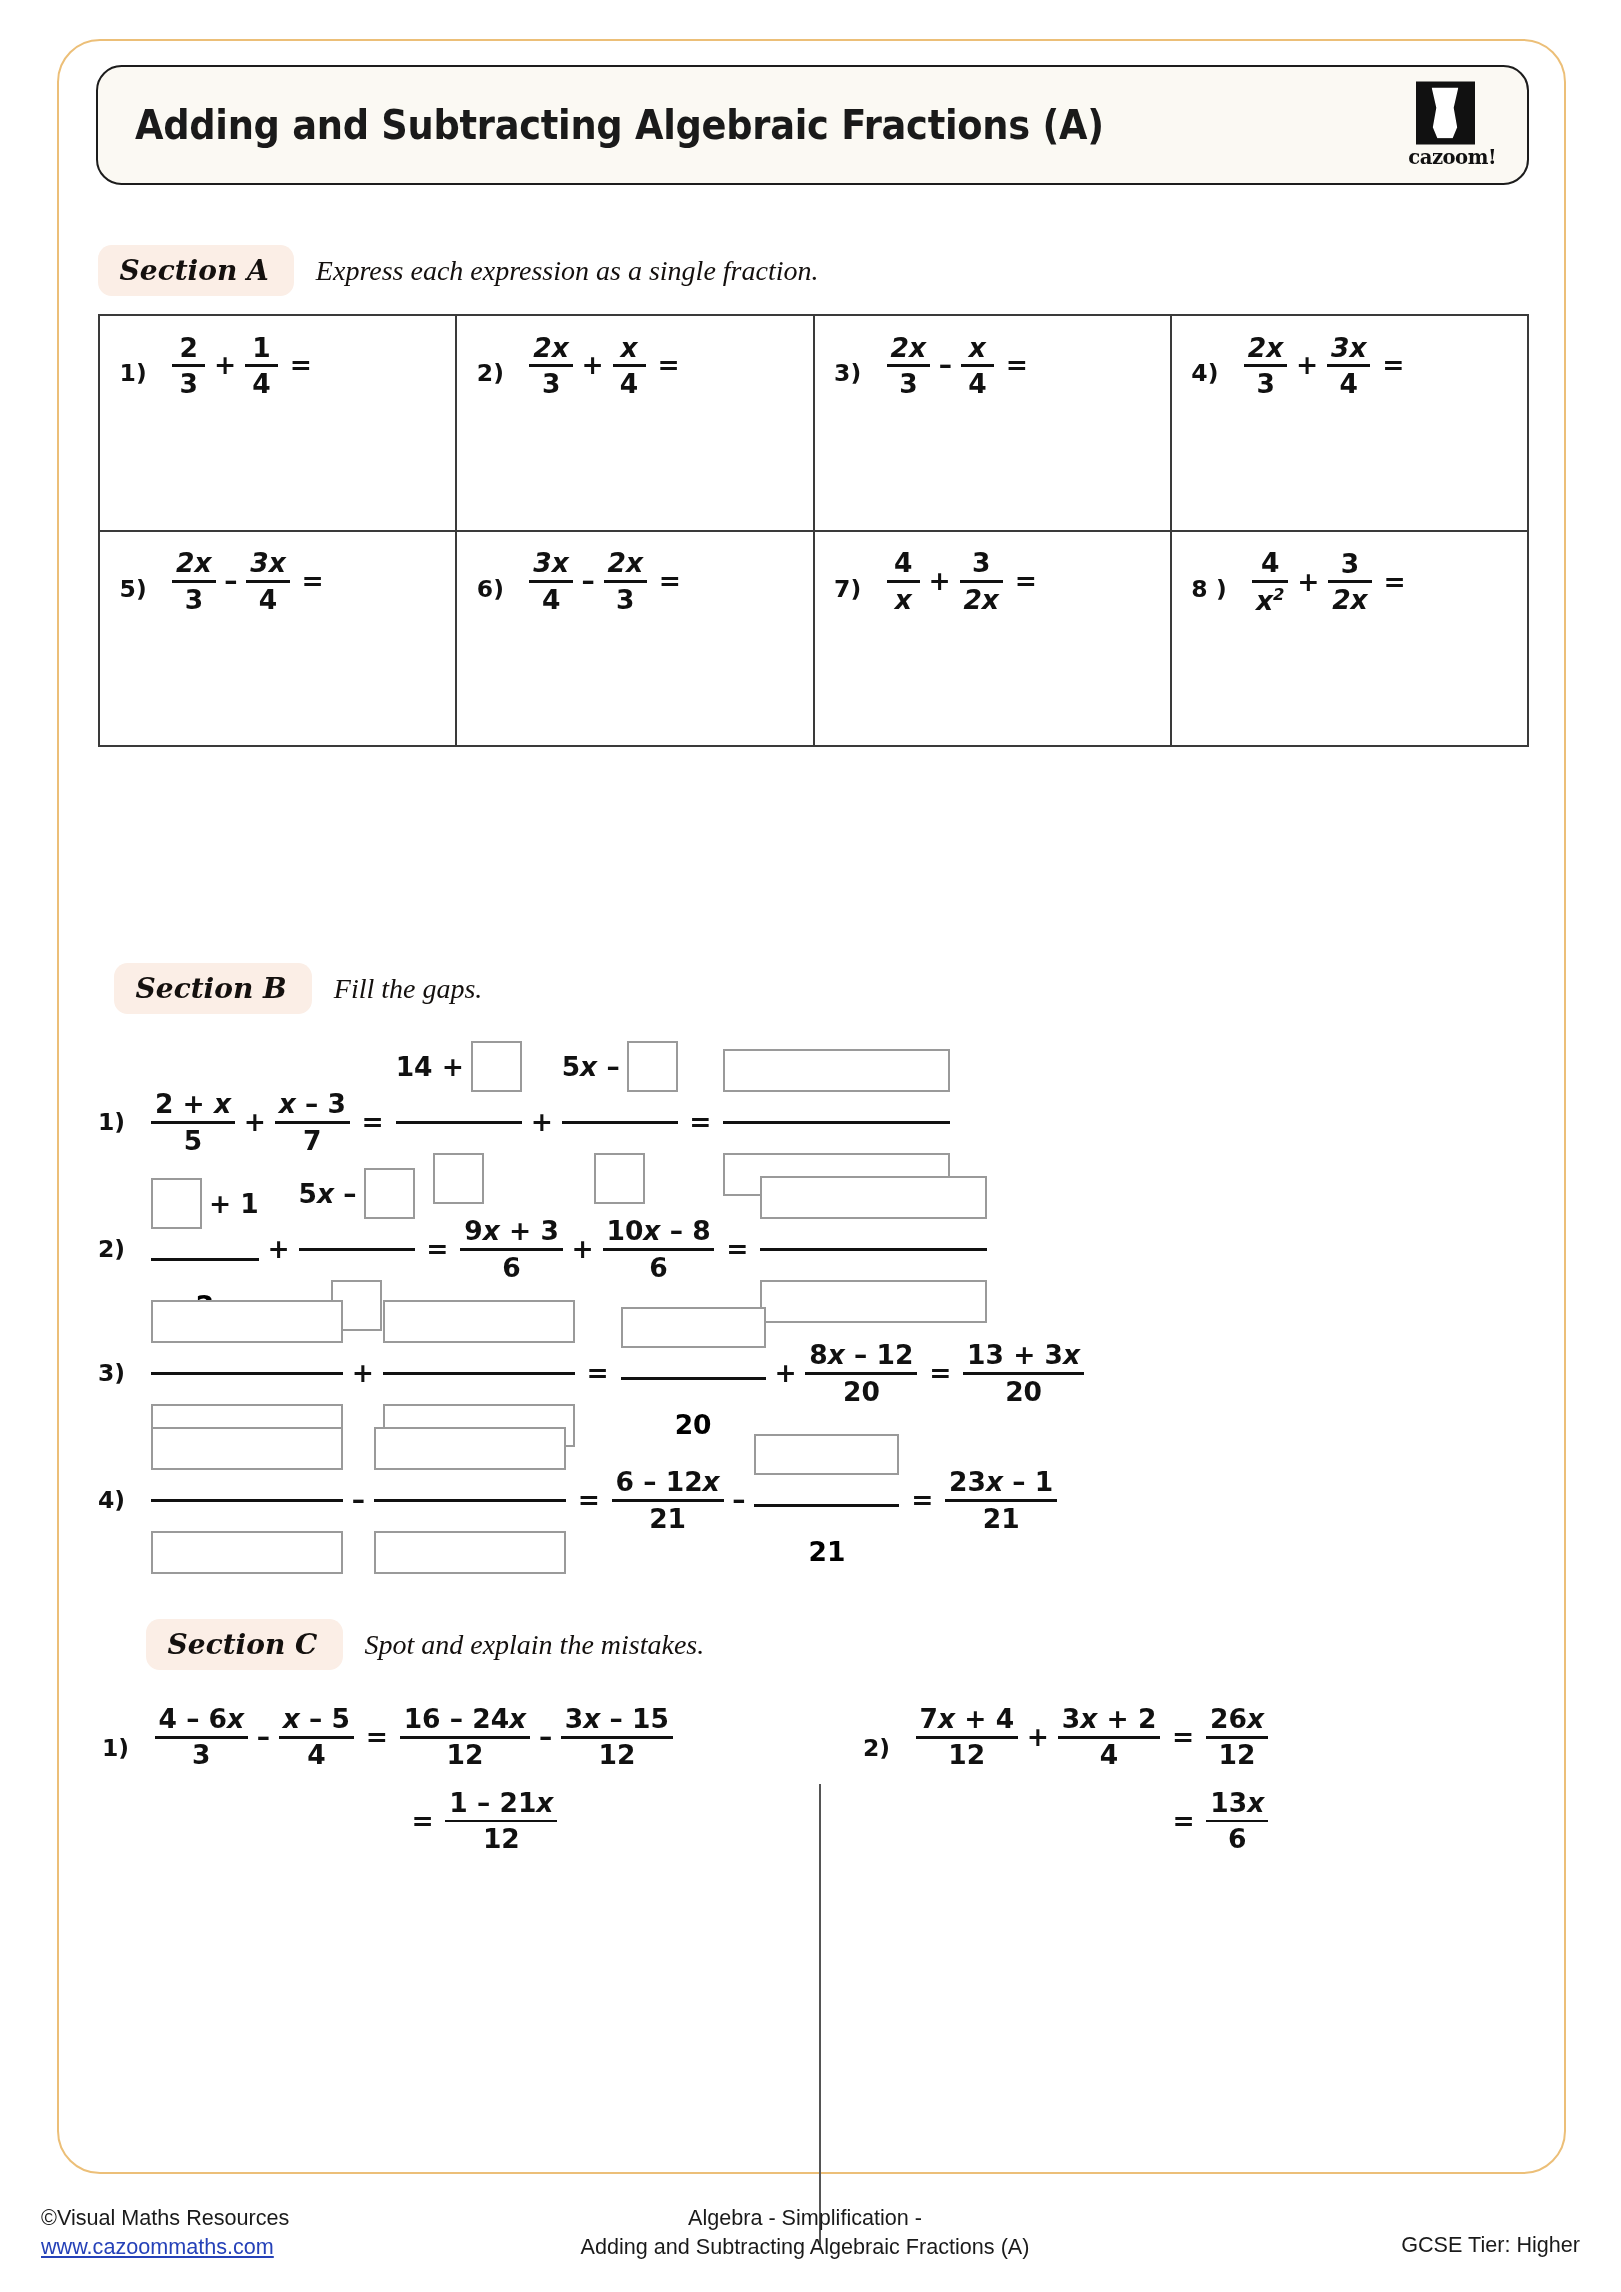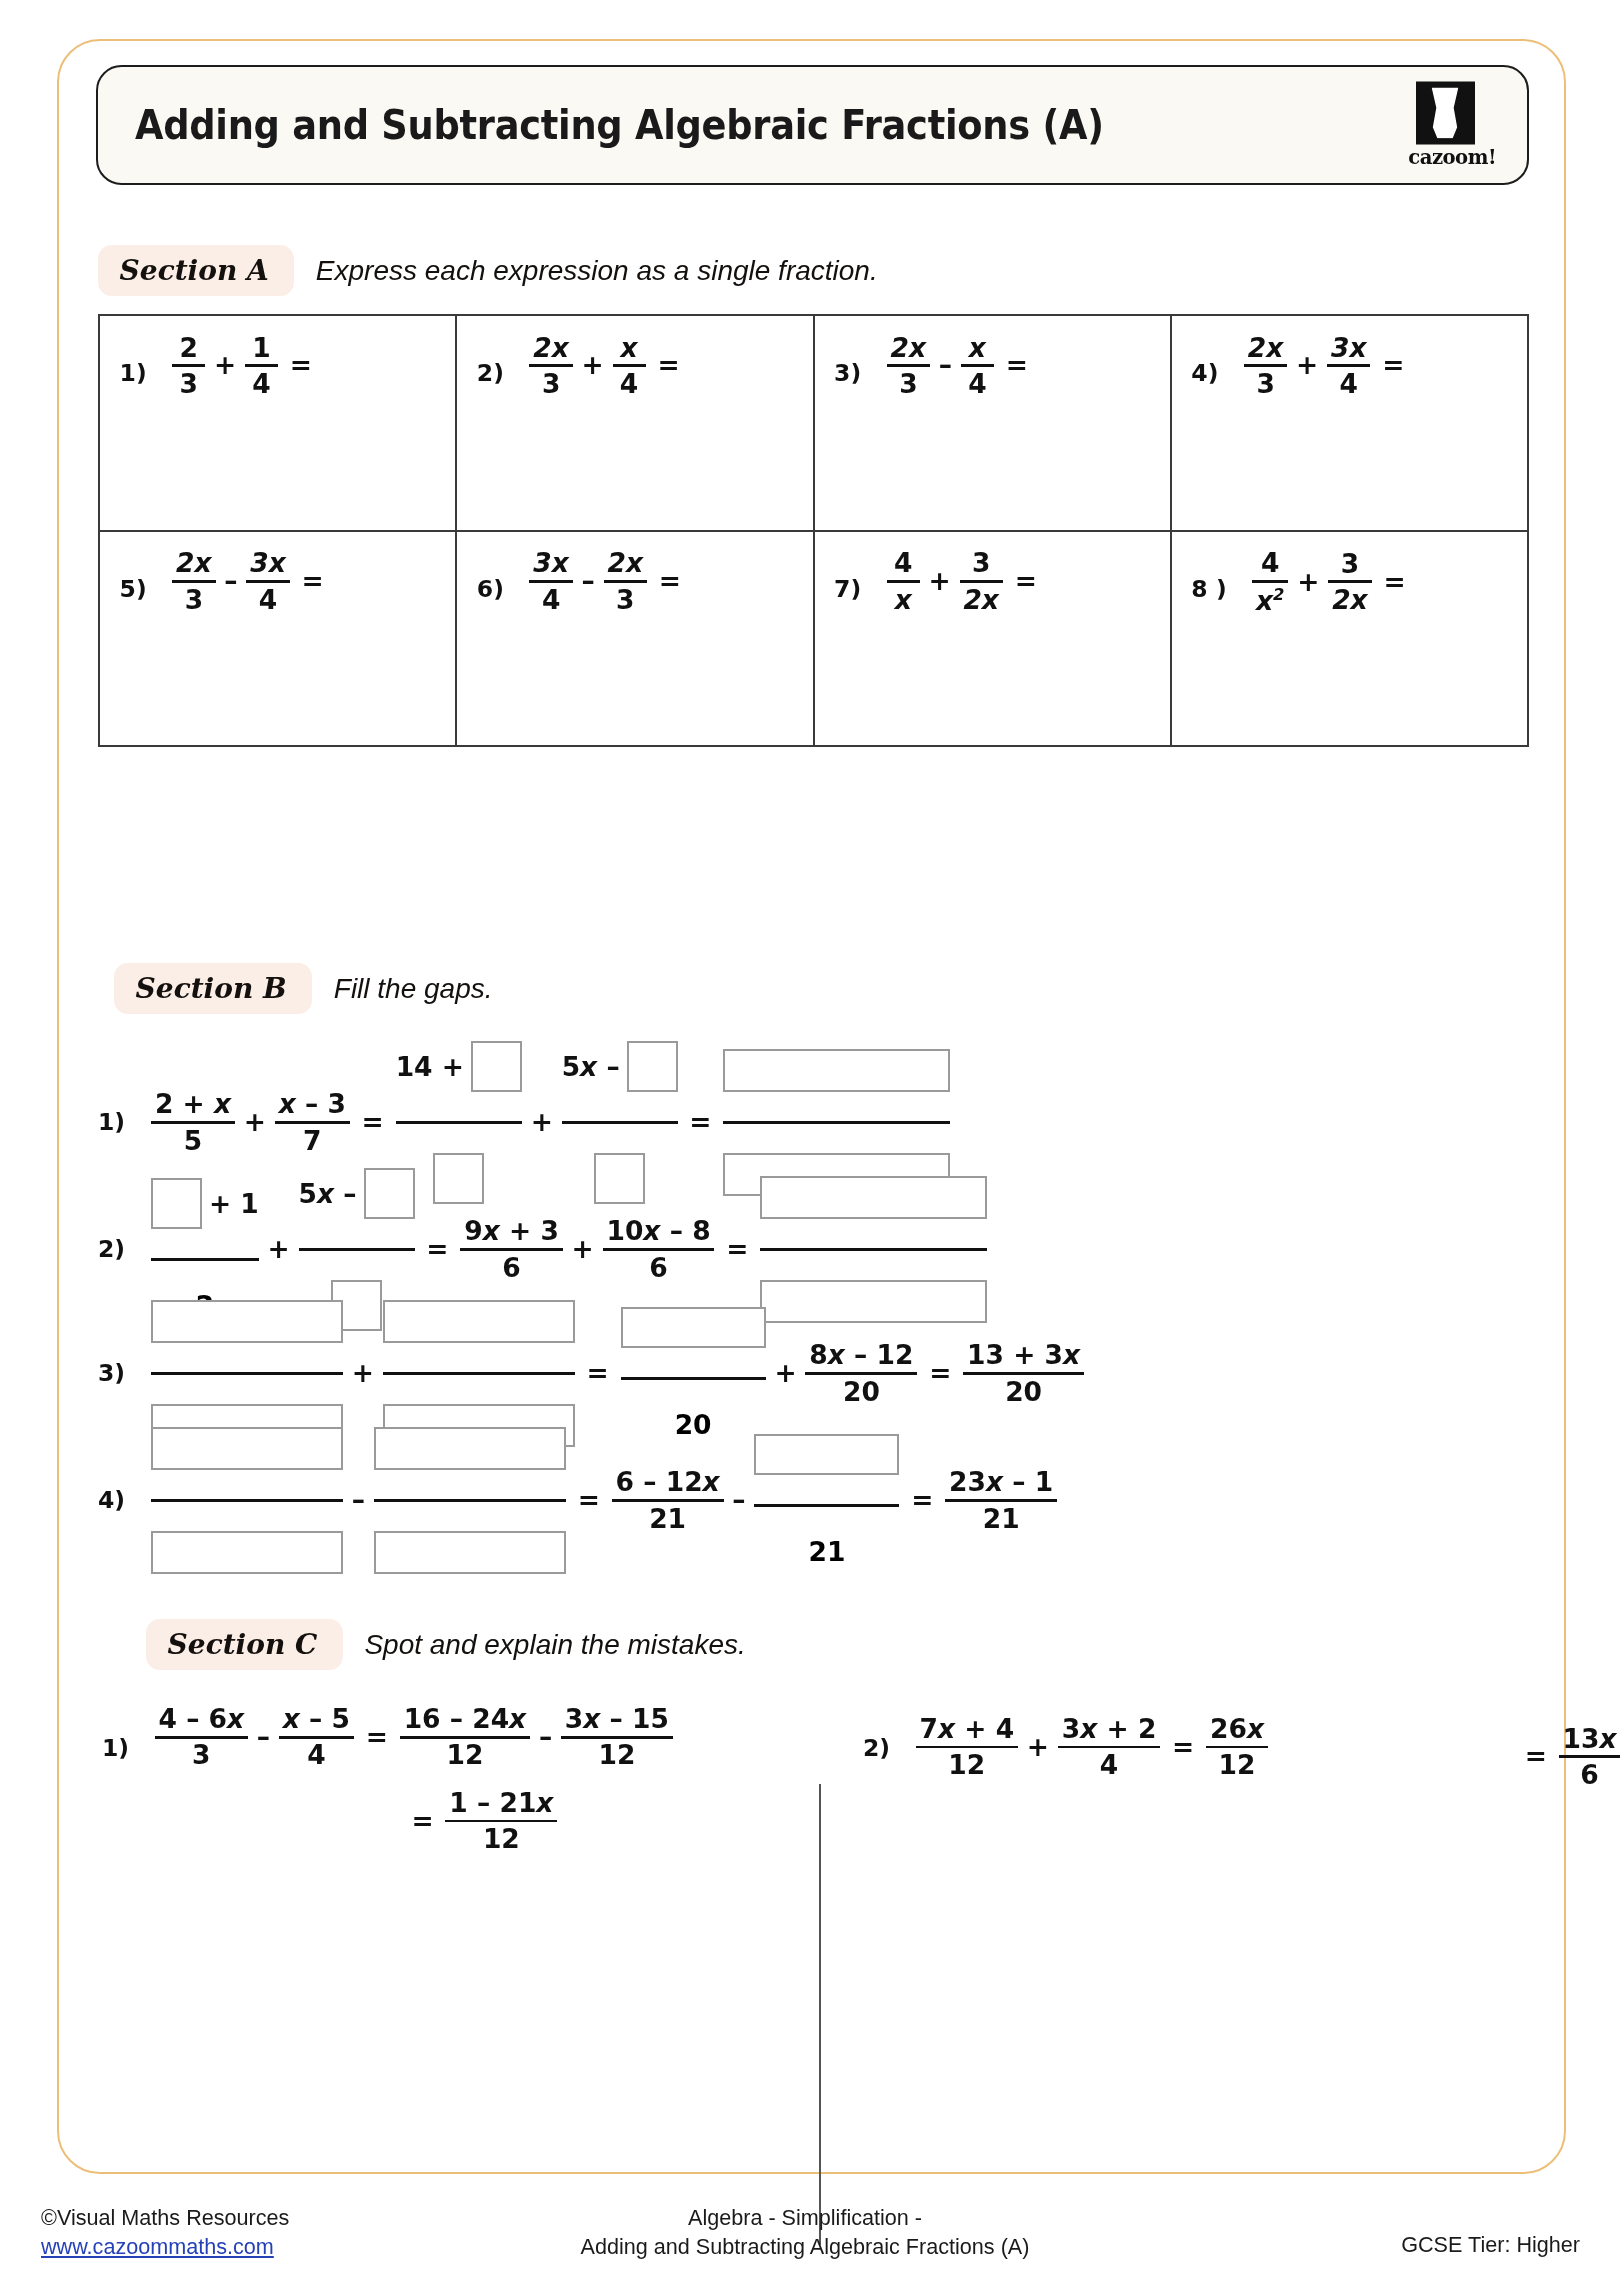--- a/index.html
+++ b/index.html
@@ -90,21 +90,21 @@
     border-radius: 13.7px;
     padding: 8.8px 25.5px 8.8px 21.6px;
     font-family: "DejaVu Serif", serif;
     font-weight: bold;
     font-style: italic;
     font-size: 28px;
     color: #14100e;
     white-space: nowrap;
   }
   .section-instr {
-    font-family: Liberation Sans, sans-serif;
+    font-family: Liberation Serif, serif;
     font-style: italic;
     font-size: 28px;
     color: #14100e;
     margin-left: 21.6px;
     white-space: nowrap;
   }
 
   
   .mrow { display: flex; align-items: center; }
   .qnum {
@@ -602,21 +602,21 @@
         <span class="num">1 – 21<i>x</i></span>
         <span class="bar"></span>
         <span class="den">12</span>
       </span>
     </span>
   </span>
 </div>
 
 <div class="cBlock" style="left:863px; top:1705px;">
   <span class="qnum">2)</span>
-  <span style="display:flex; ">
+  <span style="display:flex; flex-direction:column;">
     <span class="mrow">
       <span class="frac">
         <span class="num">7<i>x</i> + 4</span>
         <span class="bar"></span>
         <span class="den">12</span>
       </span>
       <span class="op">+</span>
       <span class="frac">
         <span class="num">3<i>x</i> + 2</span>
         <span class="bar"></span>

